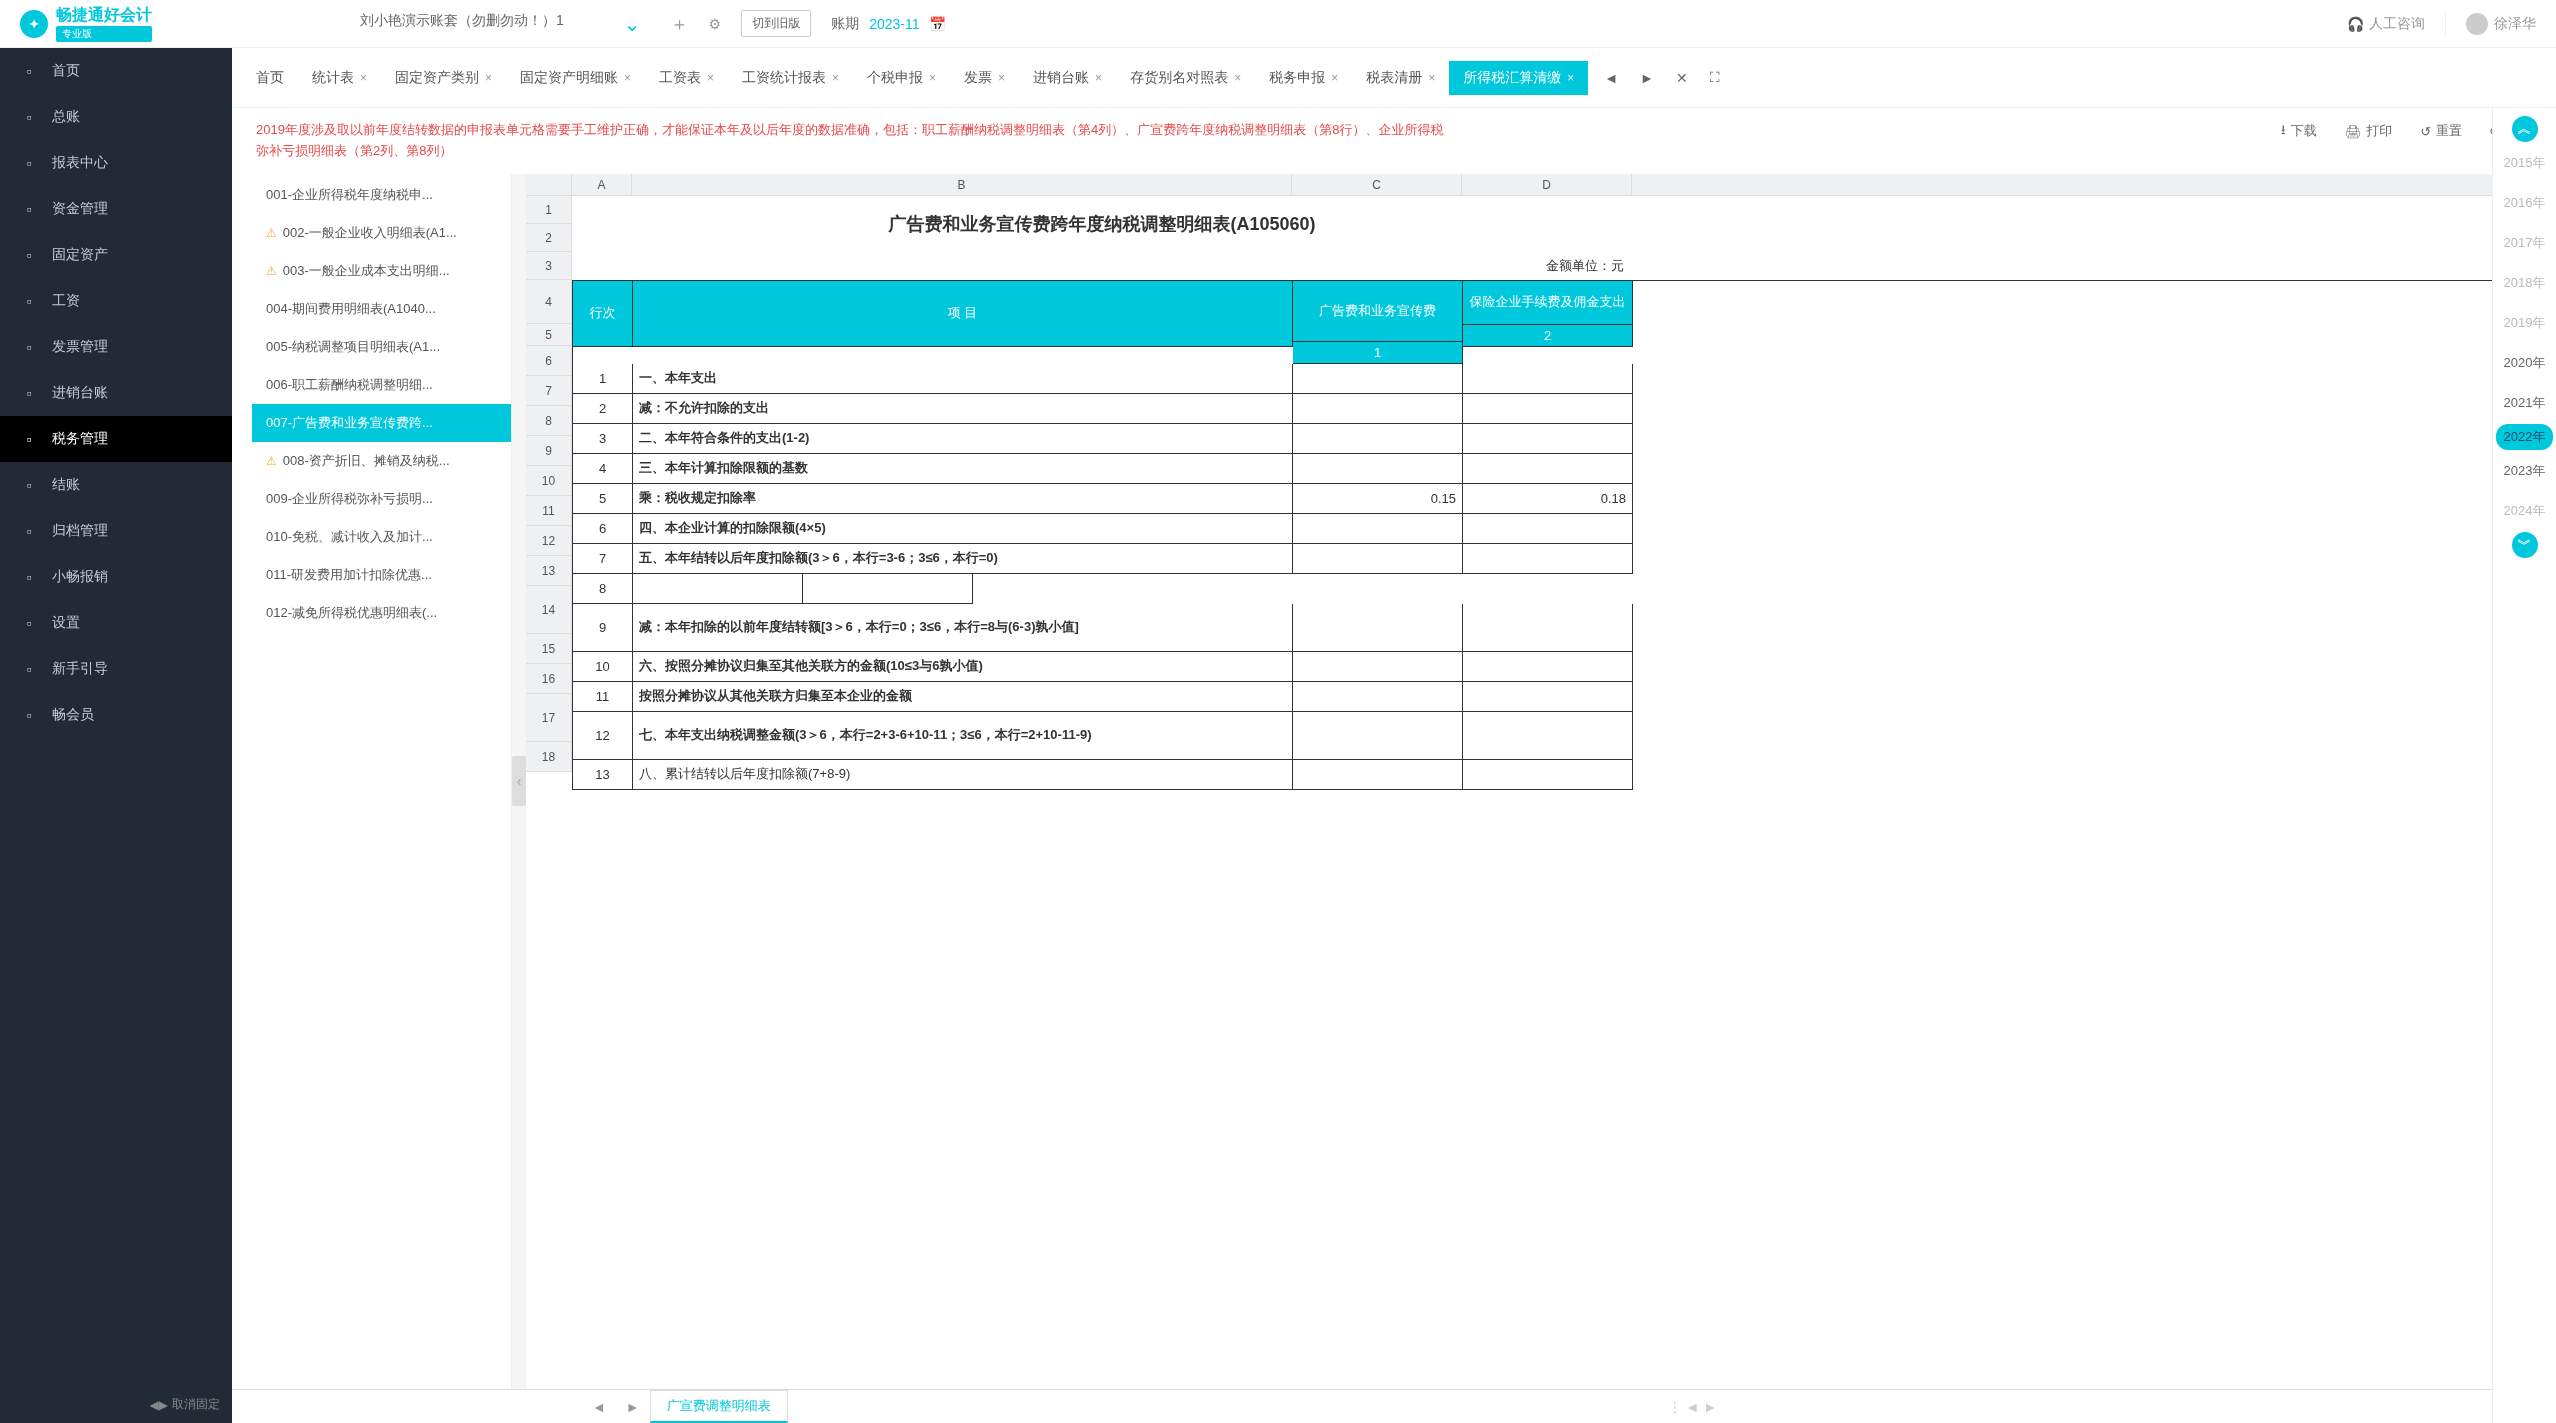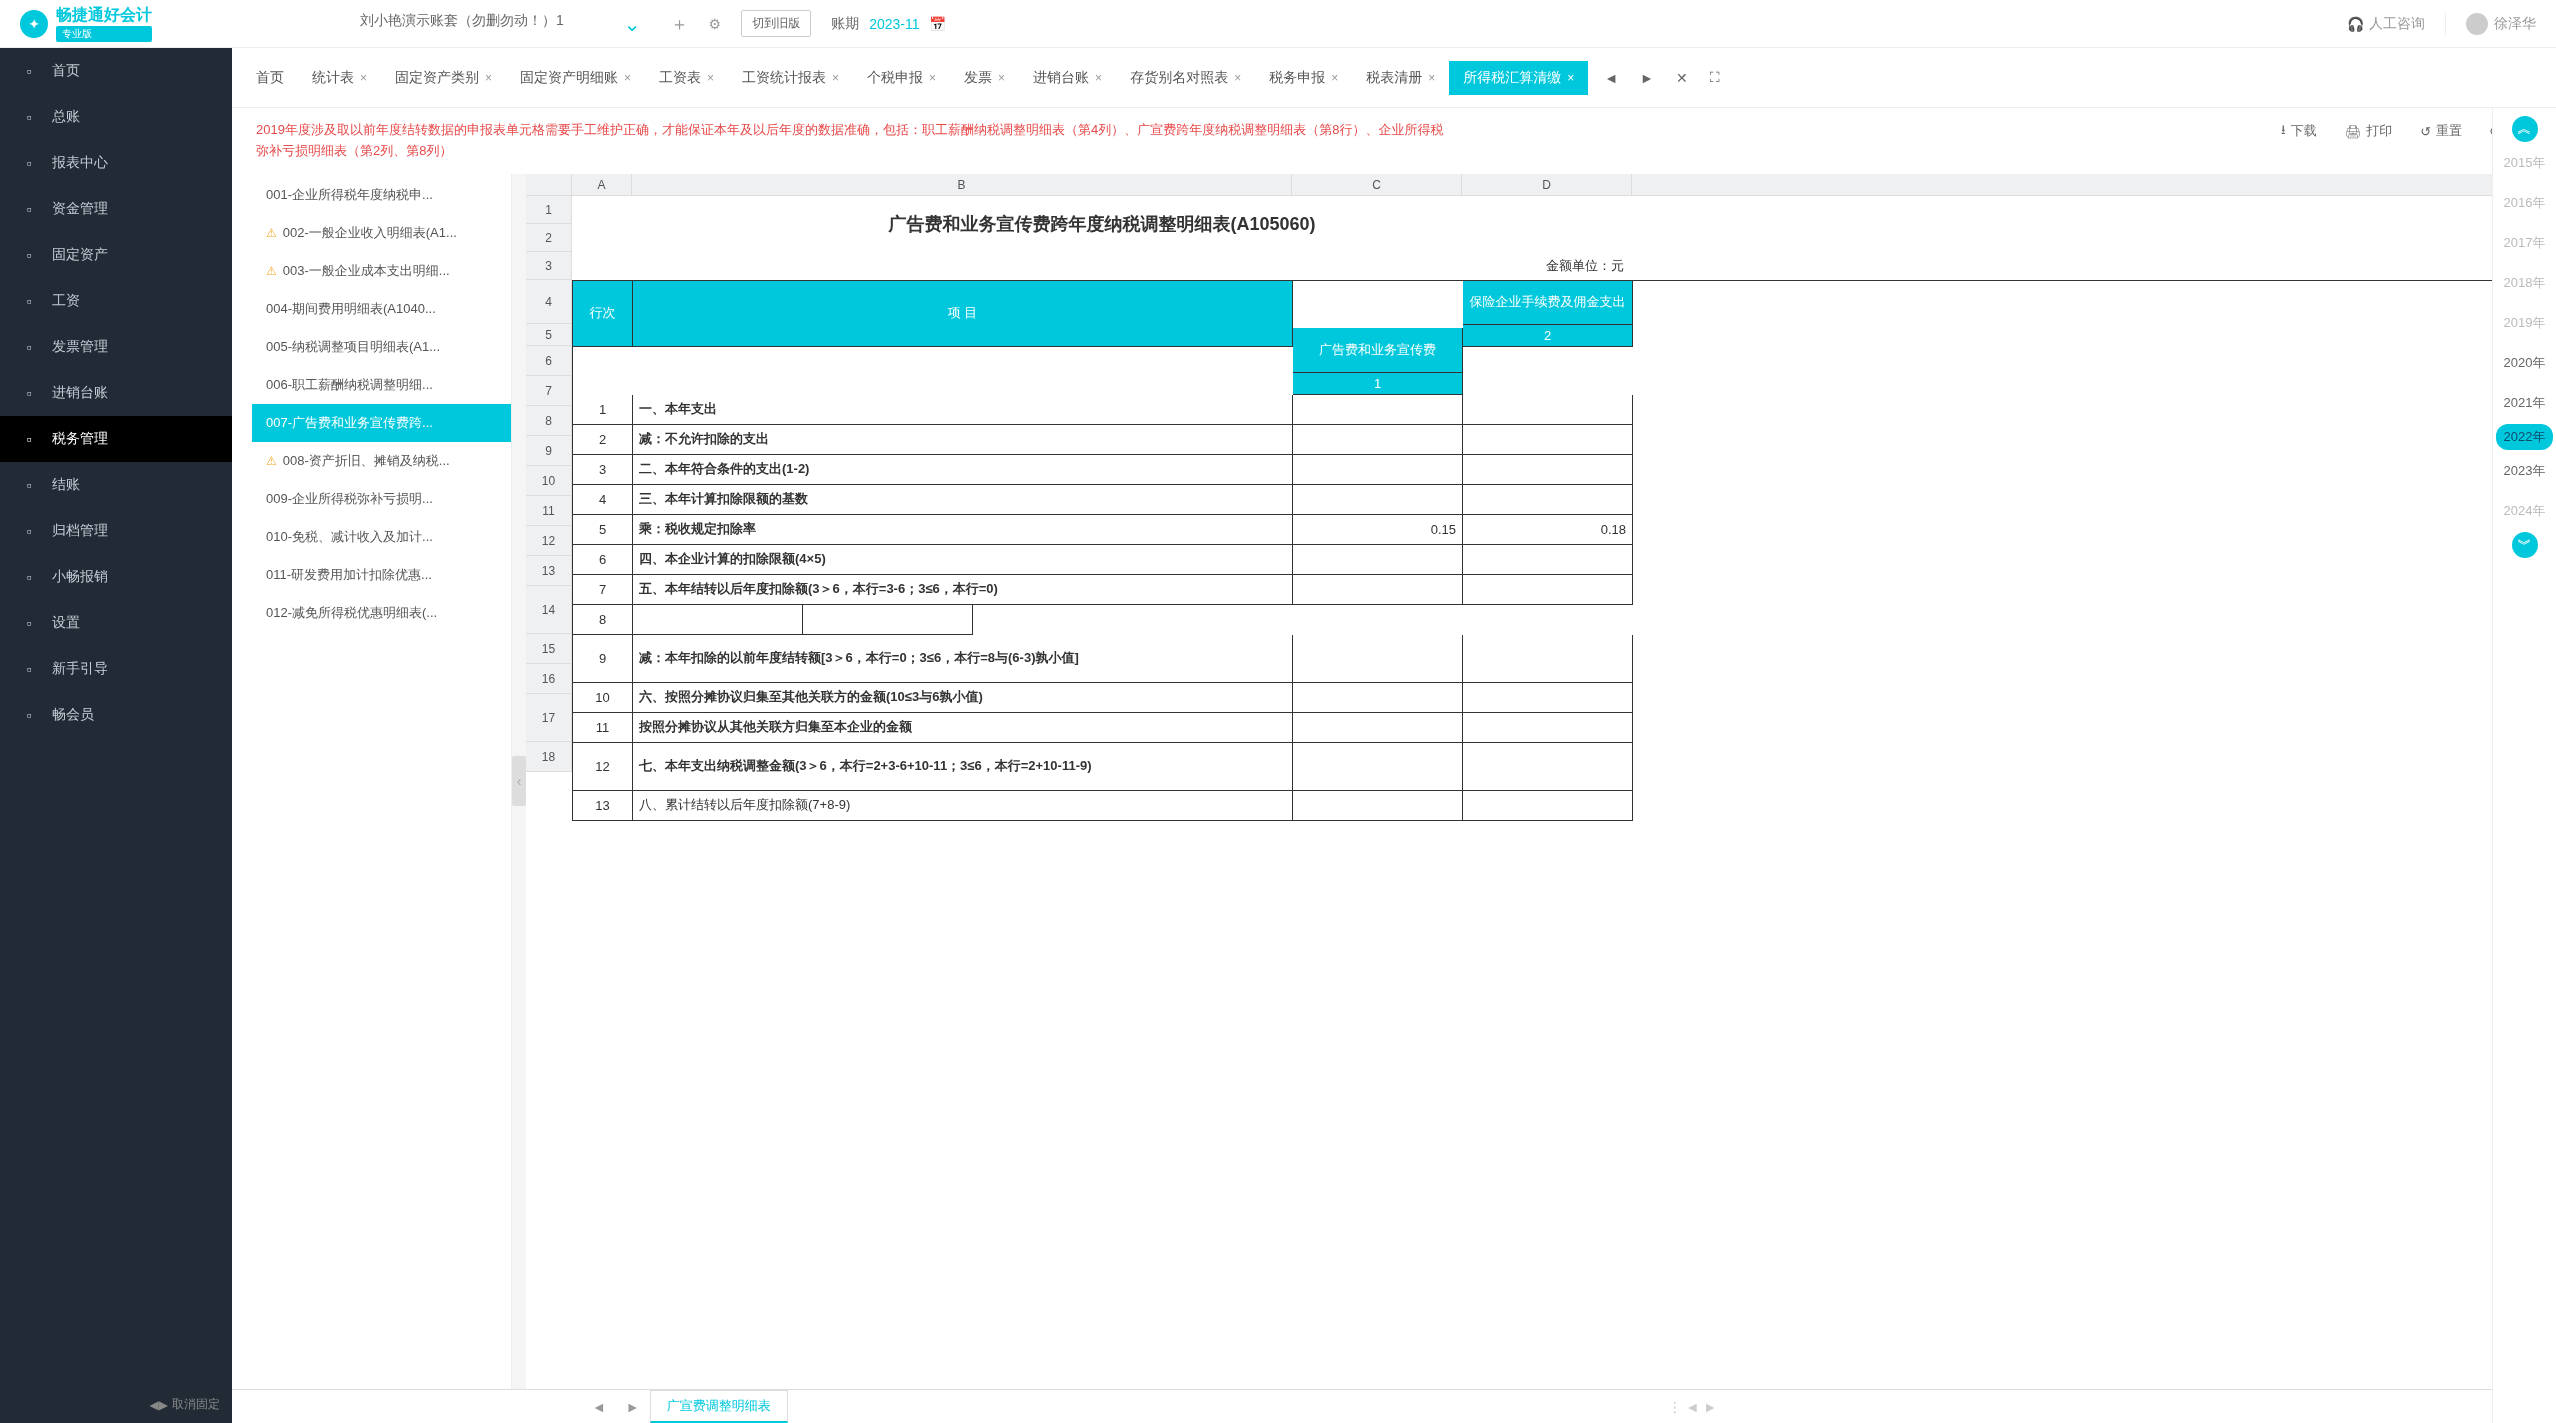--- a/index.html
+++ b/index.html
@@ -357,21 +357,21 @@
                 <div class="title-row" style="width:1060px;height:56px;display:flex;align-items:center;justify-content:center;font-weight:bold;font-size:18px;">广告费和业务宣传费跨年度纳税调整明细表(A105060)</div>
               </div>
               <div class="mrow">
                 <div class="unit-row" style="width:1060px;display:flex;justify-content:flex-end;padding-right:8px;height:28px;align-items:center;">金额单位：元</div>
               </div>
               <div class="bordered-table">
   <div class="mrow header-row">
     <div class="mcell cA" style="height:66px;">行次</div>
     <div class="mcell cB" style="height:66px;justify-content:center;">项    目</div>
     <div style="display:flex;flex-direction:column;">
-      <div class="mcell cC" style="height:45px;justify-content:center;text-align:center;line-height:1.2;margin-top:47px;">广告费和业务宣传费</div>
+      <div class="mcell cC" style="height:61px;justify-content:center;text-align:center;line-height:1.2;">广告费和业务宣传费</div>
       <div class="mcell cC" style="height:22px;justify-content:center;">1</div>
     </div>
     <div style="display:flex;flex-direction:column;">
       <div class="mcell cD" style="height:44px;justify-content:center;text-align:center;line-height:1.2;">保险企业手续费及佣金支出</div>
       <div class="mcell cD" style="height:22px;justify-content:center;">2</div>
     </div>
   </div>
   <div id="data-rows">
                   <div class="mrow">
     <div class="mcell cA" style="height:30px;">1</div>

